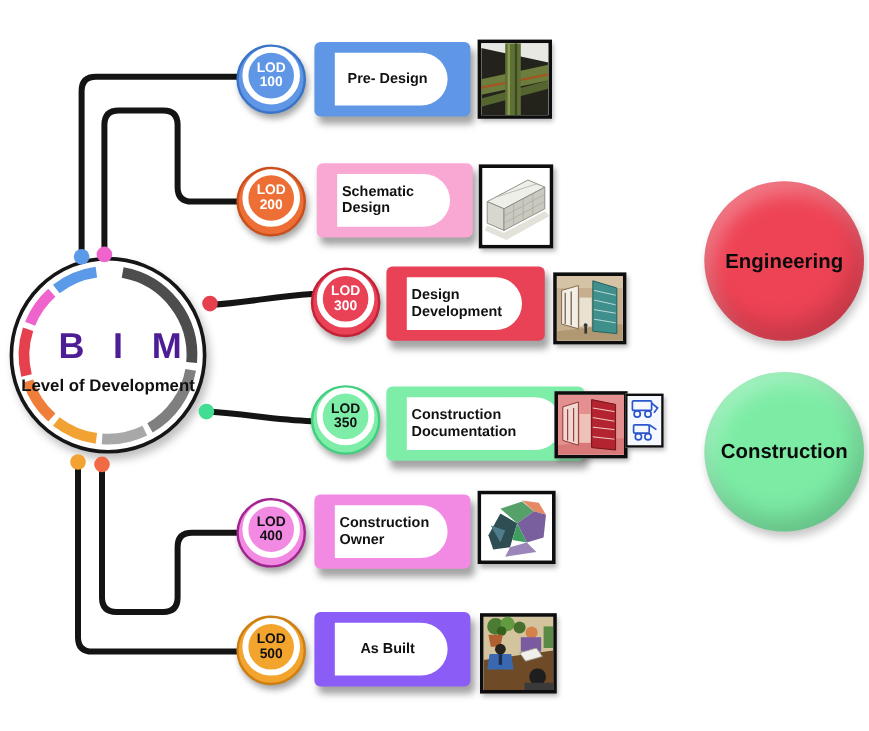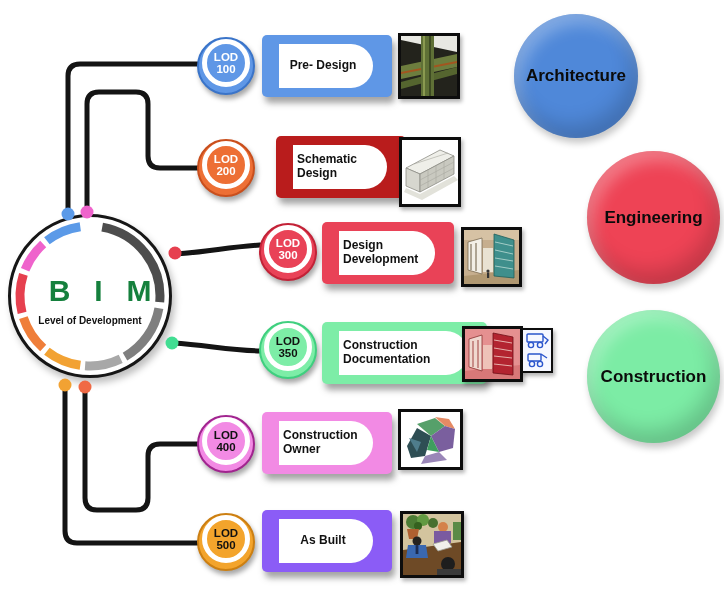--- a/index.html
+++ b/index.html
@@ -15,21 +15,21 @@
     background:#ffffff;border:3px solid #161616;border-radius:50%;
     box-shadow:3px 5px 7px rgba(0,0,0,.25);
   }
   .bim-ring{position:absolute;left:0;top:0;}
   .bim-text{
     position:absolute;left:0;top:0;width:158px;height:158px;
     display:flex;flex-direction:column;align-items:center;justify-content:center;
     padding-top:10px;box-sizing:border-box;text-align:center;
   }
   .bim-title{font-size:30px;font-weight:bold;letter-spacing:.26em;margin-left:.26em;line-height:1;}
-  .bim-sub{font-size:10px;font-weight:bold;color:#111;margin-top:9px;}
+  .bim-sub{font-size:14px;font-weight:bold;color:#111;margin-top:9px;}
 
   
   .lod-row{position:absolute;left:0;width:724px;height:0;}
   .lod-badge{
     position:absolute;width:58px;height:58px;border-radius:50%;box-sizing:border-box;
     border:2px solid rgba(0,0,0,.25);
     display:flex;align-items:flex-start;justify-content:center;
     box-shadow:2px 4px 5px rgba(0,0,0,.35);
   }
   .lod-badge-inner{
@@ -86,21 +86,21 @@
         <path d="M 147.9 91.2 A 70 70 0 0 1 114 139.6" stroke="#7f7f7f"></path>
         <path d="M 109.7 141.9 A 70 70 0 0 1 74.1 148.8" stroke="#a8a8a8"></path>
         <path d="M 69.3 148.3 A 70 70 0 0 1 35.9 134.2" stroke="#f2a233"></path>
         <path d="M 32.2 131.0 A 70 70 0 0 1 12.4 100.6" stroke="#ef7e3a"></path>
         <path d="M 11.1 95.9 A 70 70 0 0 1 12.4 57.4" stroke="#e6404f"></path>
         <path d="M 14.1 52.8 A 70 70 0 0 1 32.2 27.0" stroke="#ef63cc"></path>
         <path d="M 35.9 23.8 A 70 70 0 0 1 69.3 9.7" stroke="#5b9ae8"></path>
       </g>
     </svg>
     <div class="bim-text">
-      <div class="bim-title" style="color: #15803d; margin-left: 28px;">B I M</div>
+      <div class="bim-title" style="color: #4c1d95; margin-left: 28px;">B I M</div>
       <div class="bim-sub">Level of Development</div>
     </div>
   </div>
 
   <svg class="layer" width="724" height="609">
     <circle cx="68" cy="214" r="6.5" fill="#5b9ae8"></circle>
     <circle cx="87" cy="212" r="6.5" fill="#ef63cc"></circle>
     <circle cx="175" cy="253" r="6.5" fill="#e6404f"></circle>
     <circle cx="172" cy="343" r="6.5" fill="#41dd92"></circle>
     <circle cx="65" cy="385" r="6.5" fill="#f2a233"></circle>
@@ -129,21 +129,21 @@
       </svg>
     </div>
   </div>
 
   <div class="lod-row" style="top:168px">
     <div class="lod-badge" style="left: 197px; top: -29px; background: rgb(237, 111, 53); border-color: rgb(201, 79, 29);">
       <div class="lod-badge-inner" style="background: rgb(237, 111, 53); color: rgb(255, 255, 255);">
         <div><span>LOD</span><br><span>200</span></div>
       </div>
     </div>
-    <div class="banner" style="left: 276px; top: -32px; background: #b91c1c;">
+    <div class="banner" style="left: 264px; top: -32px; background: #f9a8d4;">
       <div class="banner-d">Schematic Design</div>
     </div>
     <div class="thumb" style="left:399px;top:-31px">
       <svg width="56" height="64" viewBox="0 0 56 64">
         <rect width="56" height="64" fill="#ffffff"></rect>
         <polygon points="4,48 18,54 52,36 56,40 20,60 2,52" fill="#e2e2da"></polygon>
         <g stroke="#8d8d85" stroke-width="0.8">
           <polygon points="4,28 38,10 52,16 18,34" fill="#efefe9"></polygon>
           <polygon points="4,28 18,34 18,52 4,46" fill="#d7d7cf"></polygon>
           <polygon points="18,34 52,16 52,34 18,52" fill="#c9c9c0"></polygon>
@@ -282,23 +282,20 @@
         <polygon points="30,30 44,26 49,33 35,37" fill="#f0f0ea" stroke="#9a9a90" stroke-width="0.8"></polygon>
         <circle cx="14" cy="27" r="4.5" fill="#26221e"></circle>
         <polygon points="5,31 23,31 25,44 3,44" fill="#3a68b0"></polygon>
         <rect x="12.6" y="31" width="2.8" height="9" fill="#1c2c50"></rect>
         <circle cx="45" cy="50" r="7" fill="#1e1e1e"></circle>
         <rect x="34" y="55" width="24" height="6" fill="#3a3a3a"></rect>
       </svg>
     </div>
   </div>
 
-  <div class="role" style="left: 514px; top: 14px; width: 124px; height: 124px; background: rgb(79, 136, 217);">
-    <span>Architecture</span>
-  </div>
   <div class="role" style="left: 587px; top: 151px; width: 133px; height: 133px; background: rgb(238, 67, 85);">
     <span>Engineering</span>
   </div>
   <div class="role" style="left: 587px; top: 310px; width: 133px; height: 133px; background: rgb(124, 236, 165);">
     <span>Construction</span>
   </div>
 
 </div>
 
 </body></html>

